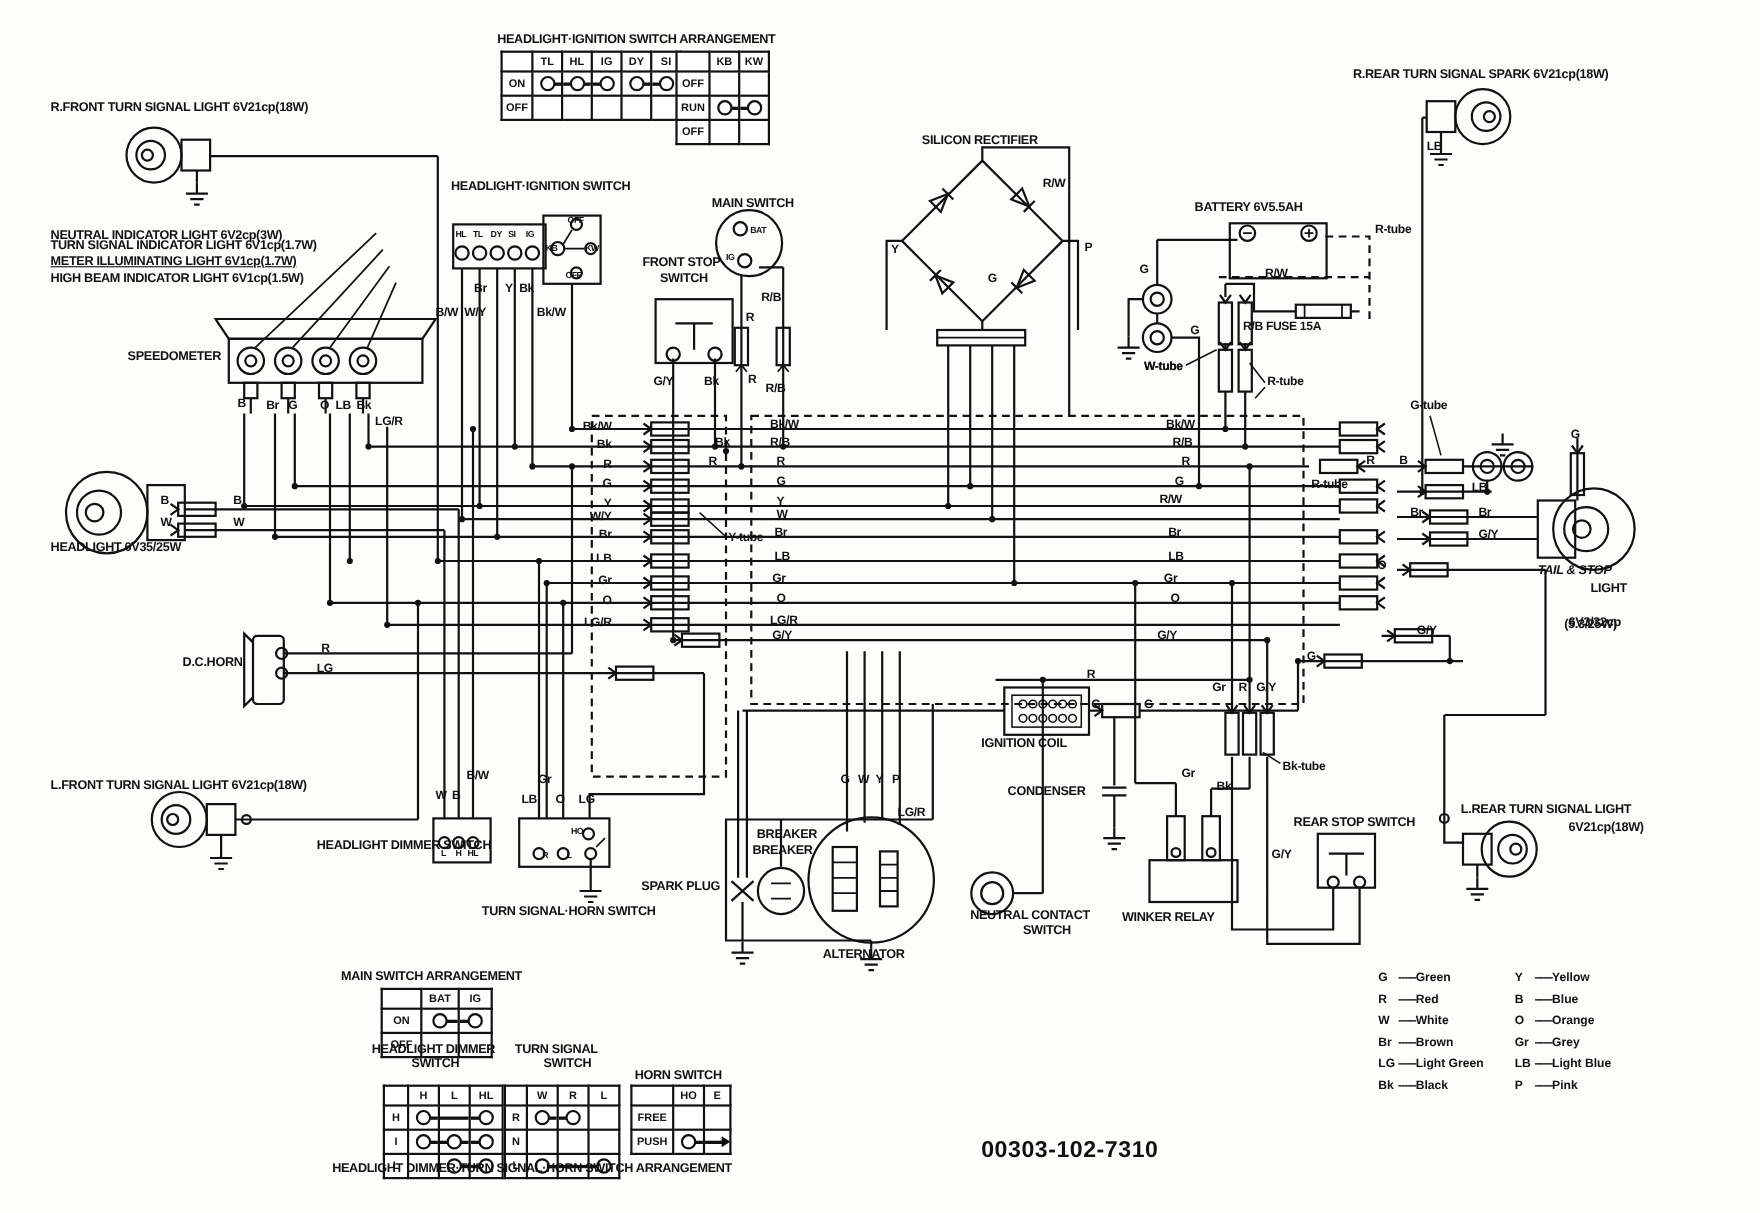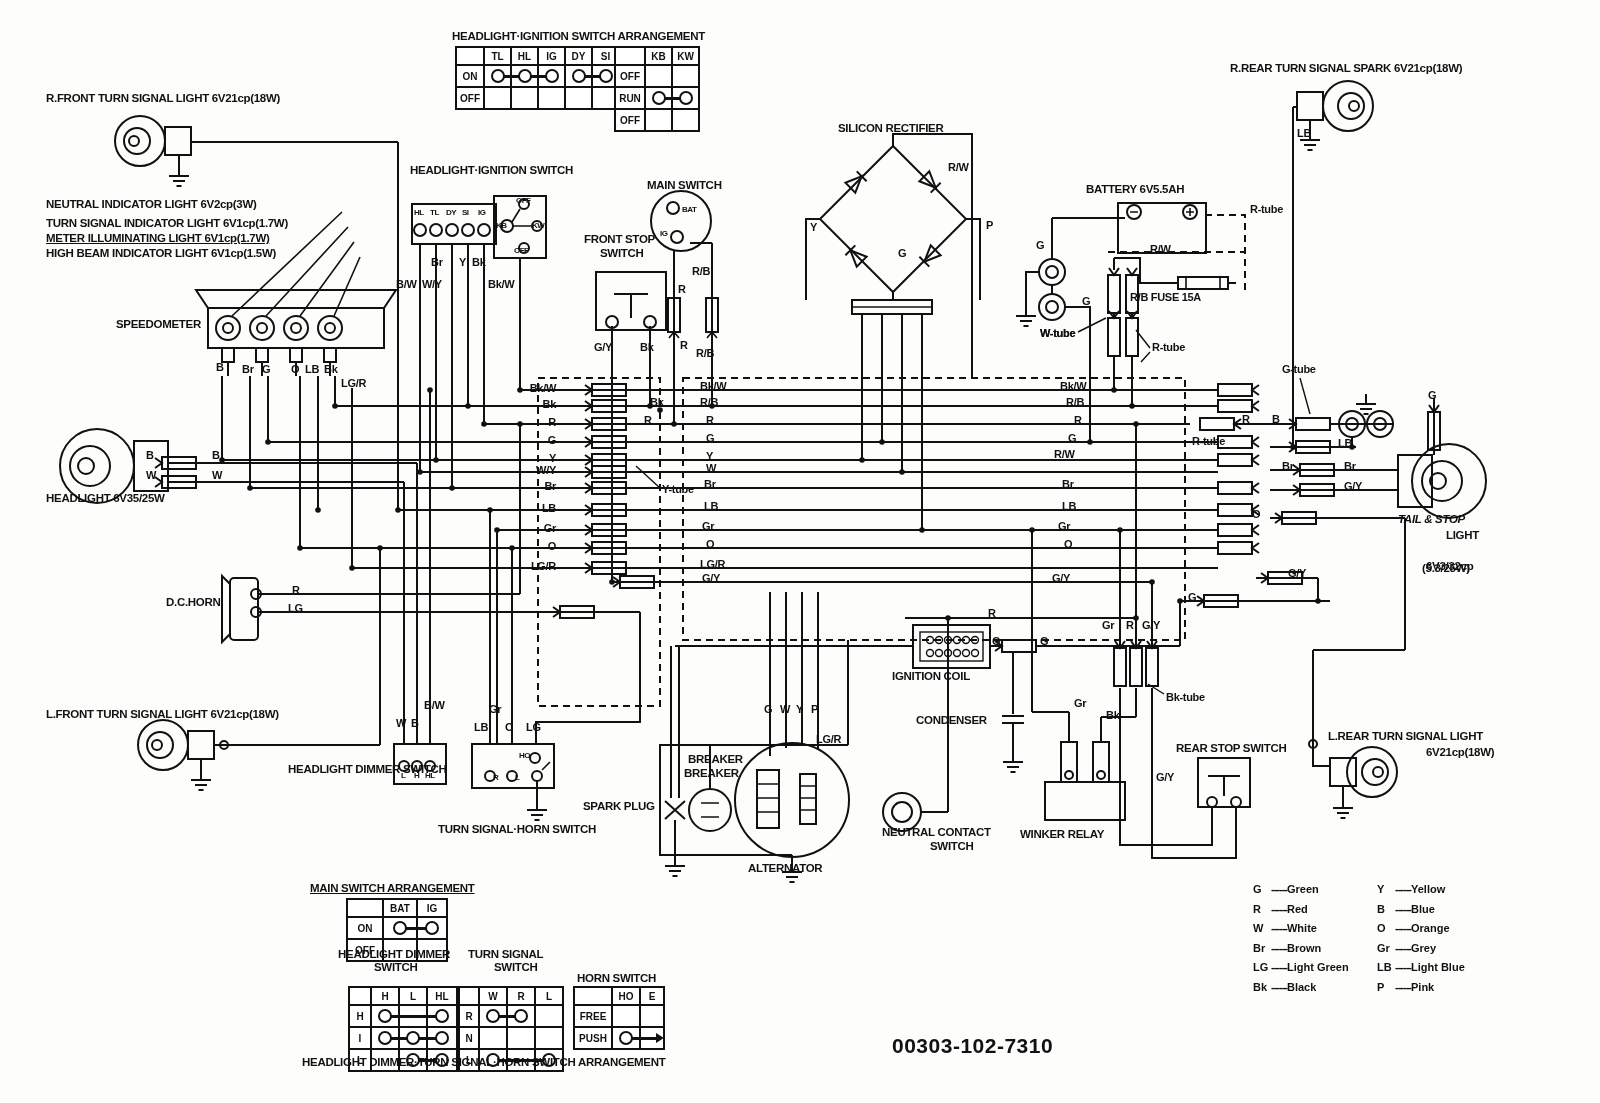--- a/index.html
+++ b/index.html
@@ -361,21 +361,21 @@
         <circle cx="1180" cy="601" r="2.8"></circle>
         <circle cx="1293" cy="447" r="2.8"></circle>
       <circle cx="1352" cy="447" r="2.8"></circle>
         <circle cx="1318" cy="601" r="2.8"></circle>
         <circle cx="660" cy="410" r="2.8"></circle>
     </g>
   </svg>
 
   <div id="labels">
       <div class="lbl t" style="left: 46px; top: 92px;">R.FRONT TURN SIGNAL LIGHT 6V21cp(18W)</div>
-      <div class="lbl t" style="left: 46px; top: 198px;">NEUTRAL INDICATOR LIGHT 6V2cp(3W)</div>
+      <div class="lbl t" style="left: 46px; top: 208px;">NEUTRAL INDICATOR LIGHT 6V2cp(3W)</div>
       <div class="lbl t" style="left: 46px; top: 217px;">TURN SIGNAL INDICATOR LIGHT 6V1cp(1.7W)</div>
       <div class="lbl t" style="left: 46px; top: 232px; text-decoration: underline;">METER ILLUMINATING LIGHT 6V1cp(1.7W)</div>
       <div class="lbl t" style="left: 46px; top: 247px;">HIGH BEAM INDICATOR LIGHT 6V1cp(1.5W)</div>
       <div class="lbl t" style="left: 116px; top: 318px;">SPEEDOMETER</div>
       <div class="lbl t" style="left: 410px; top: 164px;">HEADLIGHT·IGNITION SWITCH</div>
       <div class="lbl t" style="left: 584px; top: 233px;">FRONT STOP</div>
       <div class="lbl t" style="left: 600px; top: 247px;">SWITCH</div>
       <div class="lbl t" style="left: 647px; top: 179px;">MAIN SWITCH</div>
       <div class="lbl t" style="left: 838px; top: 122px;">SILICON RECTIFIER</div>
       <div class="lbl t" style="left: 1086px; top: 183px;">BATTERY 6V5.5AH</div>
@@ -588,21 +588,21 @@
           <td class="c bl"></td>
         </tr>
     <tr>
           <td>OFF</td>
           <td></td>
           <td></td>
         </tr>
   </tbody>
     </table>
 
-  <div class="lbl t" style="left:310px;top:882px;text-decoration:underline;">MAIN SWITCH ARRANGEMENT</div>
+  <div class="lbl t" style="left:310px;top:882px;">MAIN SWITCH ARRANGEMENT</div>
   <table class="arr" style="left:346px;top:898px;">
     <colgroup>
         <col style="width:36px">
         <col style="width:34px">
         <col style="width:30px">
       </colgroup>
     <tbody>
         <tr class="hd">
           <td></td>
           <td>BAT</td>

